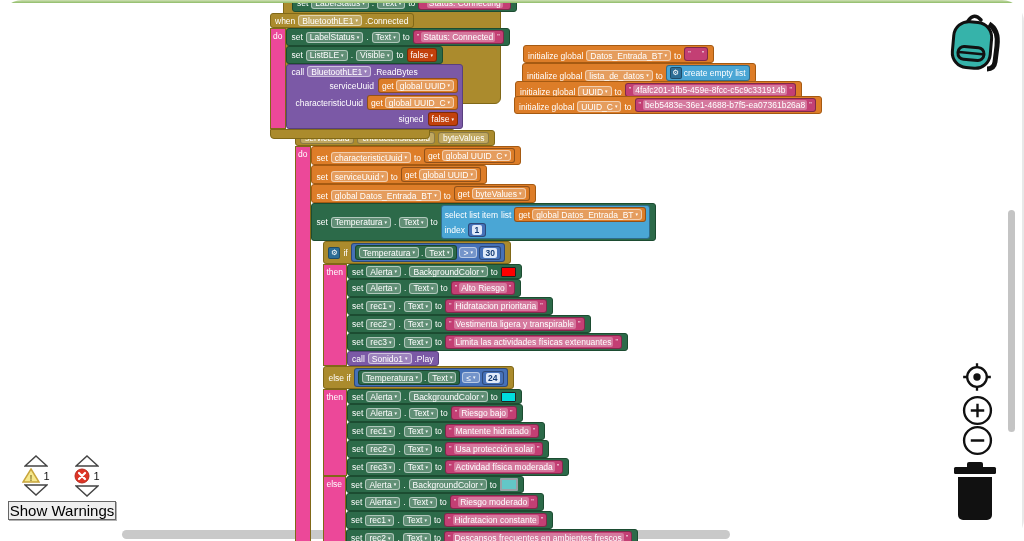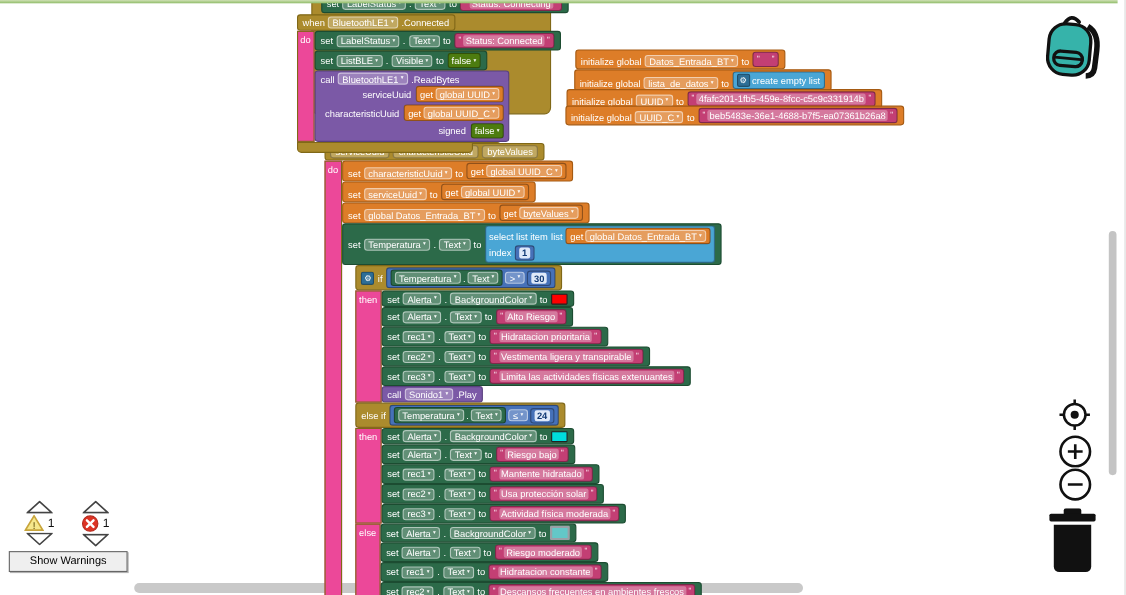--- a/index.html
+++ b/index.html
@@ -1,32 +1,32 @@
 <!DOCTYPE html>
 <html><head>
 <meta charset="utf-8">
 <style>
   html,body{margin:0;padding:0;}
   #page{position:relative;width:1024px;height:541px;overflow:hidden;background:#fff;
-        font-family:"Liberation Sans",sans-serif;}
+        font-family:"Liberation Sans",sans-serif;border-radius:22px;}
   .top-strip{position:absolute;left:0;top:0;width:1016px;height:3px;
              background:linear-gradient(#cfe0b4,#8fbc68);z-index:10;}
   .right-edge{position:absolute;right:0;top:0;width:2px;height:541px;background:#e8e8e8;}
 
   
   .brow{display:flex;align-items:center;gap:3px;padding:1px 5px 1px 4px;
         border:1px solid rgba(0,0,0,.35);border-radius:3px;color:#fff;
         font-size:8.5px;line-height:10px;width:max-content;white-space:nowrap;}
   .bg-mustard{background:#ab8b2d;border-color:#806817;}
   .bg-green{background:#2c6a49;border-color:#1c4c31;}
   .bg-orange{background:#dd7d28;border-color:#a55a12;align-items:flex-end;}
   .bg-purple{background:#7b59a6;border-color:#59407f;}
   .bg-math{background:#4671b8;border-color:#30518f;}
   .bg-list{background:#4aa6d5;border-color:#32809f;}
-  .bg-logic{background:#4d7c0f;border-color:#6f9c31;}
+  .bg-logic{background:#c2410c;border-color:#6f9c31;}
   .bg-str{background:#c33f74;border-color:#992758;}
   .lbl{color:#fff;}
   .dd{display:inline-flex;align-items:center;gap:2px;background:rgba(255,255,255,.25);
       border:1px solid rgba(255,255,255,.5);border-radius:3px;padding:0 3px;height:9px;}
   .caret{font-size:5px;line-height:5px;opacity:.95;}
   .blk{display:inline-flex;align-items:center;gap:2px;border:1px solid rgba(0,0,0,.35);
        border-radius:3px;padding:1px 3px;}
   .strfield{background:rgba(255,255,255,.3);border-radius:2px;padding:0 2px;min-width:3px;}
   .q{font-size:7px;opacity:.95;}
   .numfield{background:#dfe9f9;color:#123a75;border-radius:2px;padding:0 2.5px;font-weight:bold;}
@@ -76,21 +76,21 @@
           background:#c4c4c4;border-radius:4px;}
   .hthumb{position:absolute;left:122px;top:530px;width:608px;height:9px;
           background:#c9c9c9;border-radius:5px;}
   .warnings{position:absolute;left:8px;top:455px;width:112px;height:64px;}
   .wcol{position:absolute;display:flex;flex-direction:column;align-items:center;gap:1px;width:34px;}
   .wcol1{left:11px;top:0;}
   .wcol2{left:62px;top:0;}
   .wcount{display:flex;align-items:center;gap:3px;font-size:11px;color:#111;}
   .show-warnings{position:absolute;left:0;top:46px;width:106px;height:17px;
                  background:#efefef;border:1px solid #666;box-shadow:1px 1px 0 rgba(0,0,0,.3);
-                 font-size:10px;display:flex;align-items:center;justify-content:center;
+                 font-size:15px;display:flex;align-items:center;justify-content:center;
                  color:#000;cursor:pointer;}
 </style>
 </head>
 <body>
 
 <div id="page">
   <div class="top-strip"></div>
   <div class="right-edge"></div>
 
   <div style="position:absolute;inset:0;">

